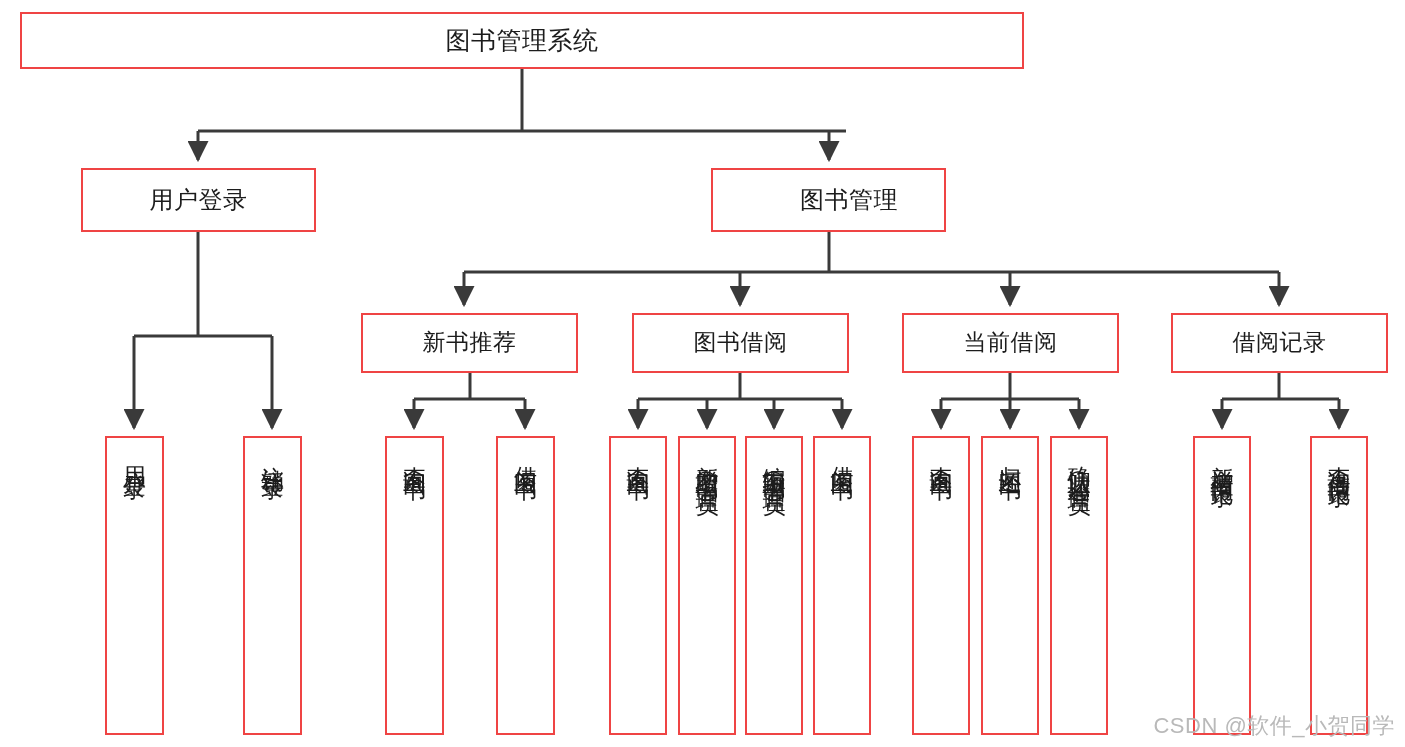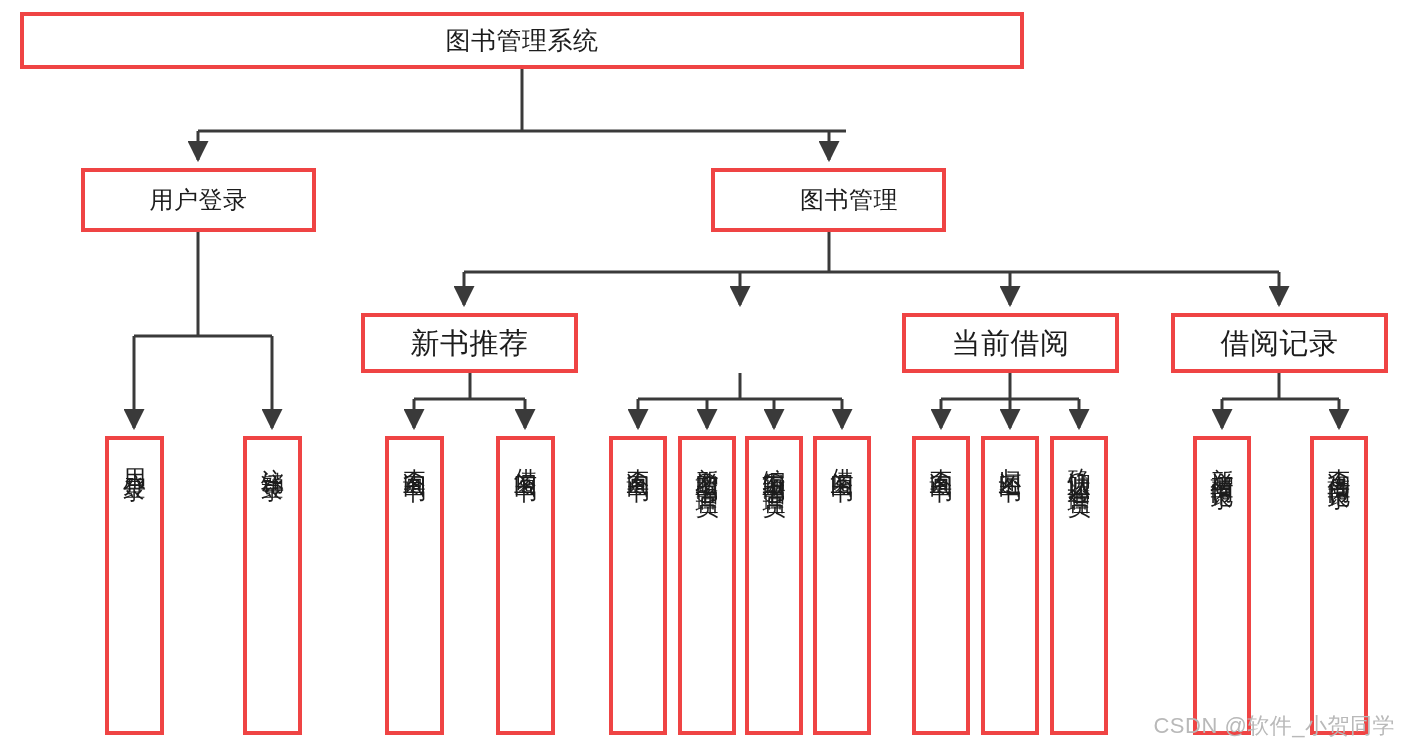--- a/index.html
+++ b/index.html
@@ -22,36 +22,36 @@
     position: absolute;
     left: 0;
     top: 0;
     width: 1405px;
     height: 747px;
   }
   .node {
     position: absolute;
     box-sizing: border-box;
     background: #ffffff;
-    border: 4px solid #ef4444;
+    border: 2px solid #ef4444;
     display: flex;
     align-items: center;
     justify-content: center;
     z-index: 3;
   }
   .node-label {
     color: #1c1c1c;
     letter-spacing: 0.5px;
     line-height: 1.18;
     text-align: center;
     white-space: nowrap;
   }
   .node.root .node-label { font-size: 25px; }
   .node.lvl2 .node-label { font-size: 24px; }
-  .node.lvl3 .node-label { font-size: 29px; }
+  .node.lvl3 .node-label { font-size: 23px; }
   .node.leaf {
     align-items: flex-start;
     padding-top: 10px;
   }
   .node.leaf .node-label {
     font-size: 23px;
     writing-mode: vertical-rl;
     text-orientation: upright;
     letter-spacing: 4px;
     line-height: 1;
@@ -131,20 +131,23 @@
   <div class="node lvl2" style="left:81px; top:168px; width:235px; height:64px;">
     <span class="node-label">用户登录</span>
   </div>
   <div class="node lvl2" style="left:711px; top:168px; width:235px; height:64px;padding-left:41px;">
     <span class="node-label">图书管理</span>
   </div>
 
   <div class="node lvl3" style="left:361px; top:313px; width:217px; height:60px;">
     <span class="node-label">新书推荐</span>
   </div>
+  <div class="node lvl3" style="left:632px; top:313px; width:217px; height:60px;">
+    <span class="node-label">图书借阅</span>
+  </div>
   <div class="node lvl3" style="left:1171px; top:313px; width:217px; height:60px;">
     <span class="node-label">借阅记录</span>
   </div>
   <div class="node lvl3" style="left:902px; top:313px; width:217px; height:60px;">
     <span class="node-label">当前借阅</span>
   </div>
 
   <div class="node leaf" style="left:105px; top:436px; width:59px; height:299px;">
     <span class="node-label">用户登录</span>
   </div>

